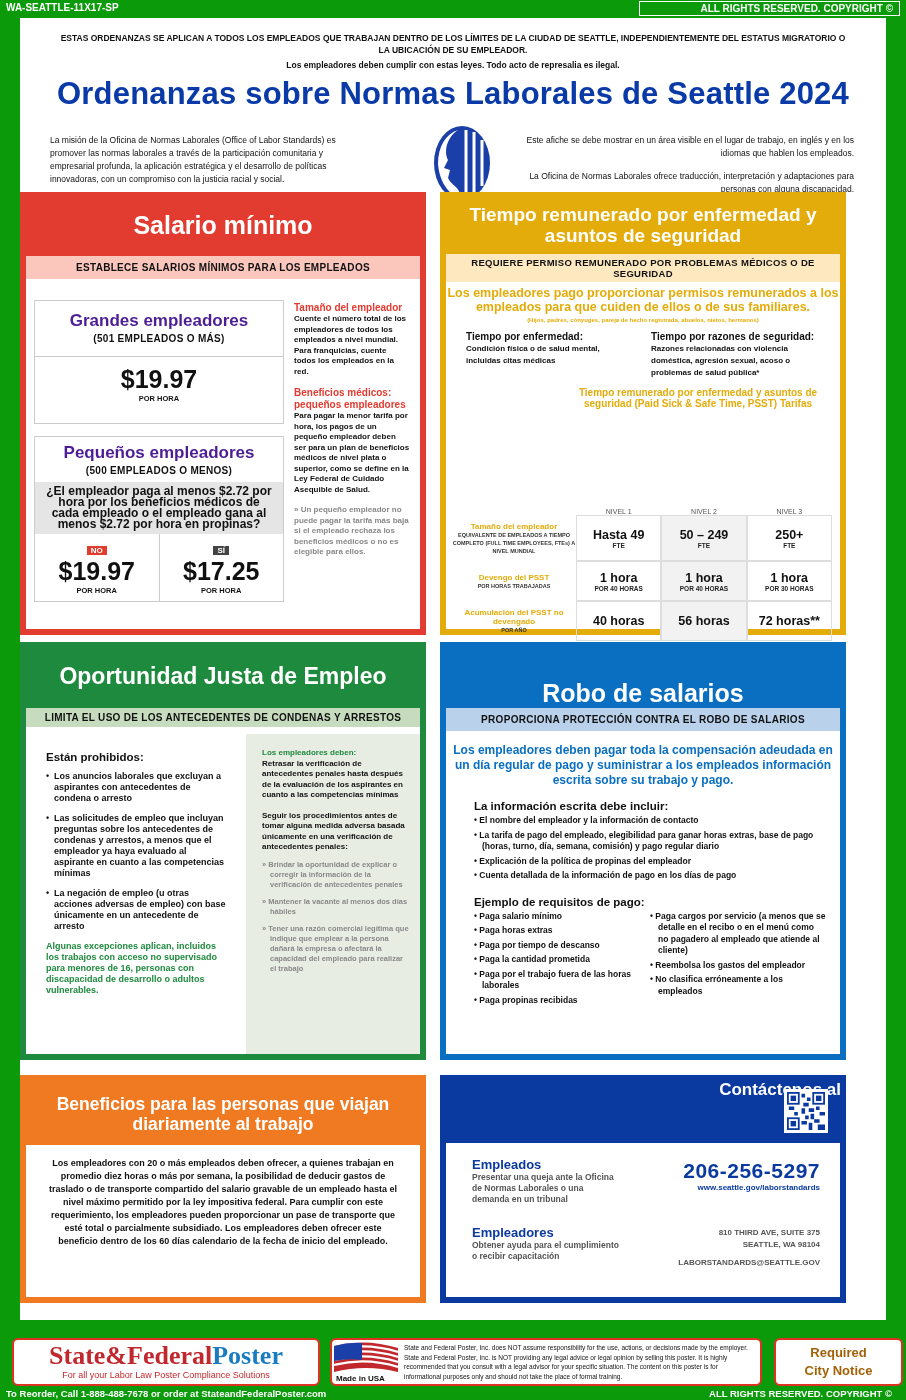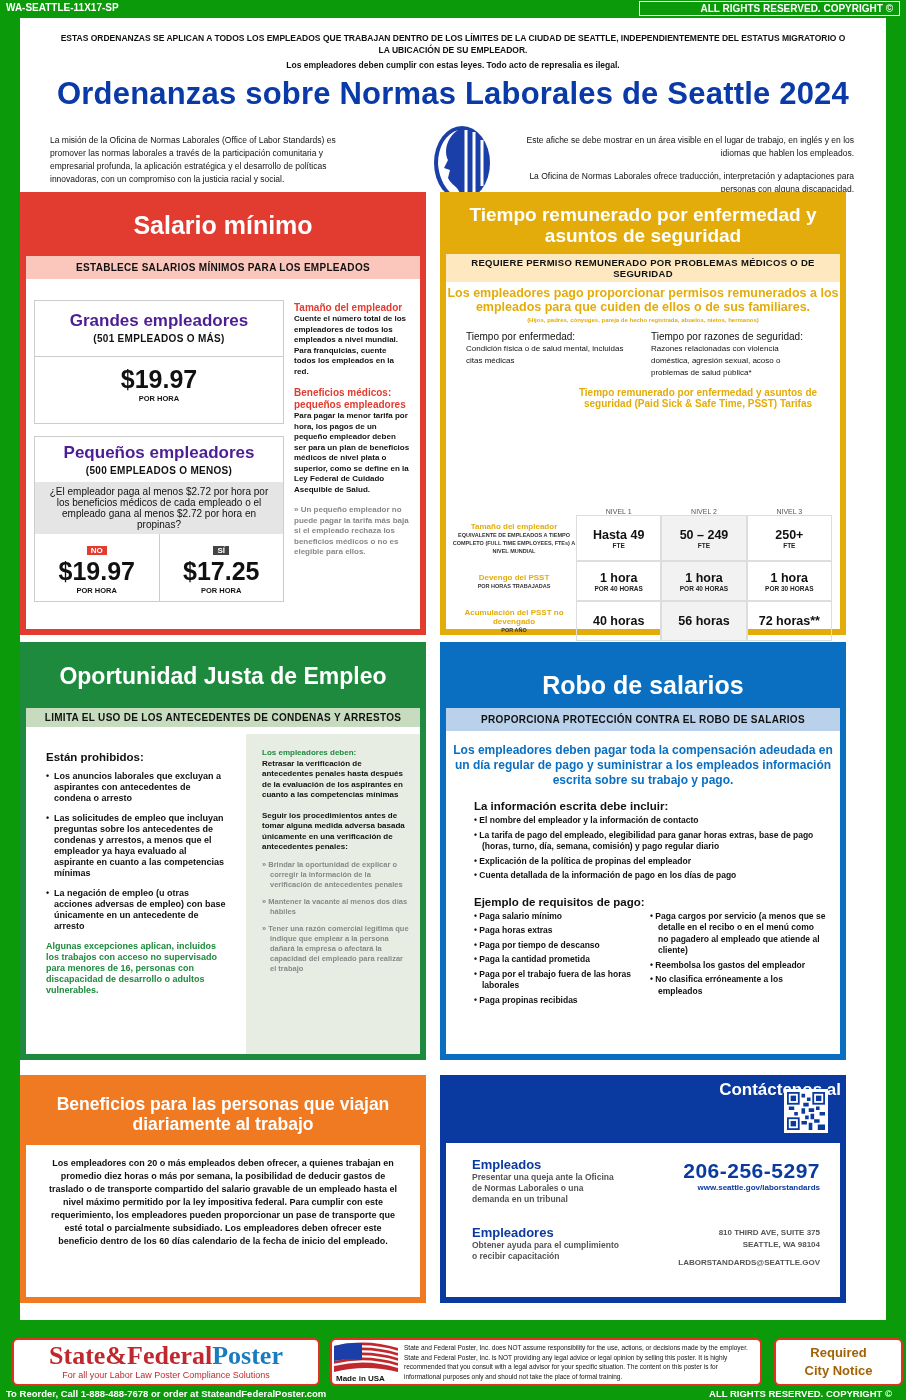--- a/index.html
+++ b/index.html
@@ -22,37 +22,37 @@
 
 #p-min{left:20px;top:192px;width:406px;height:443px;background:#e23b30}
 #p-min .ptitle{font-size:25px;margin-top:14px}
 #p-min .inner{top:64px}
 #p-min .band{background:#fbc7bd;padding:6px 0}
 .bigbox{position:absolute;left:8px;width:250px;border:1px solid #ccc}
 .bigbox .h{color:#4c1d95;font-weight:bold;font-size:17px;text-align:center}
 .bigbox .s{font-weight:bold;font-size:10px;text-align:center;letter-spacing:0.3px}
 .amt{font-weight:bold;font-size:25px;text-align:center}
 .ph{font-weight:bold;font-size:7.5px;text-align:center}
-.q{background:#e5e5e5;font-weight:normal;font-size:10px;text-align:center;padding:4px 8px;line-height:11px}
+.q{background:#e5e5e5;font-weight:bold;font-size:12px;text-align:center;padding:4px 8px;line-height:11px}
 .cols2{display:flex}
 .cols2>div{flex:1;text-align:center;padding:5px 0 6px}
 .cols2>div+div{border-left:1px solid #ccc}
 .tag{display:inline-block;color:#fff;font-weight:bold;font-size:8px;padding:0 4px}
 .side{position:absolute;left:268px;width:116px;font-size:8px;font-weight:bold;line-height:10.5px}
 .side .rh{color:#e23b30;font-size:10px;line-height:12px}
 .side .gray{color:#888;margin-top:10px}
 
 #p-psst{left:440px;top:192px;width:406px;height:443px;background:#e4ac0a}
 #p-psst .ptitle{font-size:19px;line-height:21px;margin-top:7px}
 #p-psst .inner{top:62px}
 #p-psst .band{background:#fde8c0;padding:3px 0;font-size:9.5px;line-height:11px}
 .gold{color:#e4ac0a;font-weight:bold}
 .lead{text-align:center;font-size:12.5px;line-height:14px;margin-top:4px}
 .fam{text-align:center;font-size:6px;margin-top:3px}
-.two{display:flex;margin:8px 24px 0 20px;gap:20px;font-size:8px;font-weight:normal;line-height:12px}
+.two{display:flex;margin:8px 24px 0 20px;gap:20px;font-size:8px;font-weight:bold;line-height:12px}
 .two .t{font-size:10px}
 .tt{text-align:center;font-size:10px;line-height:11px;margin-top:8px}
 .psst{position:absolute;left:6px;top:254px;width:380px}
 .lvl{display:flex;margin-left:124px;font-size:7px;color:#555}
 .lvl div{flex:1;text-align:center}
 .prow{display:flex;height:40px}
 .prow .lab{width:124px;text-align:center;font-size:8px;line-height:9px;display:flex;flex-direction:column;justify-content:center}
 .prow .lab .sm{font-size:5.5px;color:#333;font-weight:bold;line-height:8px}
 .prow .c{flex:1;border:1px solid #ddd;text-align:center;display:flex;flex-direction:column;justify-content:center;font-weight:bold;font-size:12.5px}
 .prow .c.mid{background:#f2f2f2}
@@ -66,21 +66,21 @@
 .fleft{position:absolute;left:20px;top:44px;width:180px;font-weight:bold;font-size:9px;line-height:11px}
 .fleft .h{font-size:11.5px;margin-bottom:8px}
 .fleft li{list-style:none;position:relative;padding-left:8px;margin-bottom:9px}
 .fleft li:before{content:"•";position:absolute;left:0}
 .fleft .gnote{color:#1e8a3d;margin-top:4px}
 .fright{position:absolute;left:220px;top:26px;right:0;bottom:0;background:#e8ede4;padding:14px 10px 0 16px;font-weight:bold;font-size:8px;line-height:10.5px}
 .fright .gl{color:#1e8a3d}
 .fright .gray{color:#888;font-size:7.5px;line-height:10px;margin-top:7px;padding-left:8px;text-indent:-8px}
 
 #p-wage{left:440px;top:642px;width:406px;height:418px;background:#0a6fc0}
-#p-wage .ptitle{font-size:25px;margin-top:24px}
+#p-wage .ptitle{font-size:25px;margin-top:32px}
 #p-wage .inner{top:66px}
 #p-wage .band{background:#b9d1ea;padding:6px 0}
 .wlead{color:#0a6fc0;font-weight:bold;text-align:center;font-size:12px;line-height:15px;margin-top:12px}
 .wsub{font-weight:bold;font-size:11.5px;margin:12px 0 3px 28px}
 .wlist{font-weight:bold;font-size:8.5px;line-height:11.5px;margin-left:28px;margin-right:20px}
 .wlist div{padding-left:8px;text-indent:-8px;margin-bottom:3px}
 .wcols{display:flex;margin-left:28px;margin-right:14px;font-weight:bold;font-size:8.5px;line-height:11.5px}
 .wcols>div{flex:1}
 .wcols div div{padding-left:8px;text-indent:-8px;margin-bottom:3px}
 

